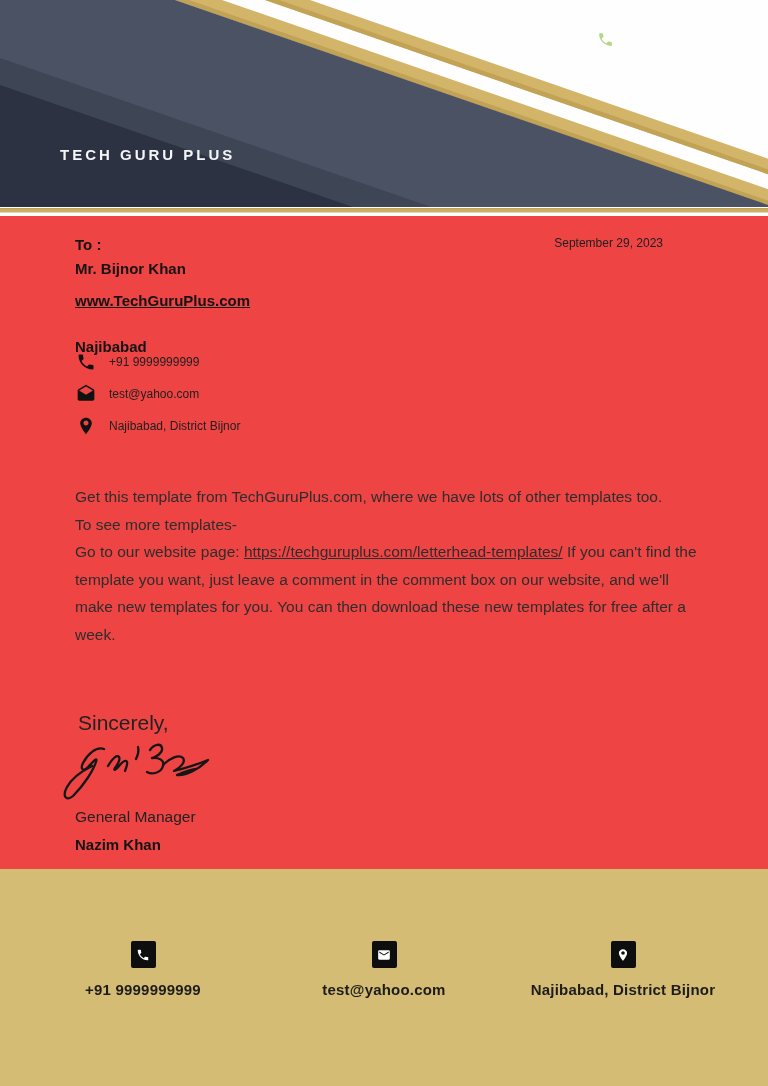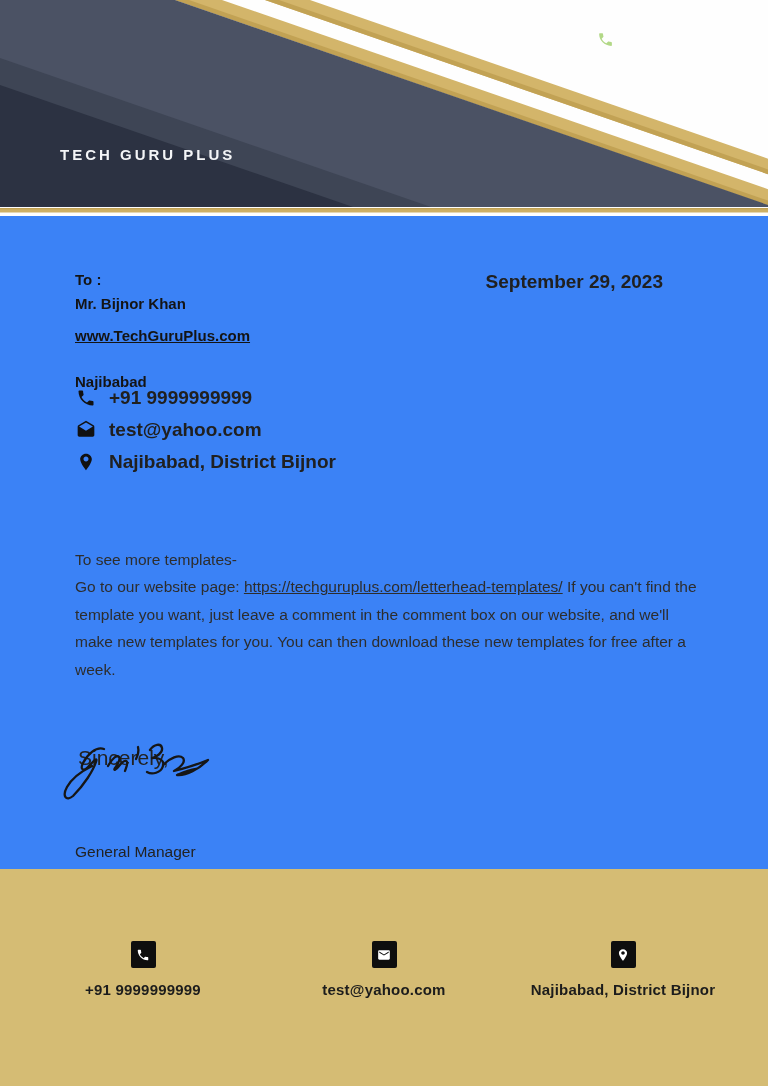--- a/index.html
+++ b/index.html
@@ -1,32 +1,32 @@
 <!DOCTYPE html>
 <html><head>
 <meta charset="utf-8">
 <style>
   html,body{margin:0;padding:0;background:#e8e8e8;}
   .page{
     position:relative;width:768px;height:1086px;margin:0 auto;
-    background:#3b82f6;overflow:hidden;
+    background:#ef4444;overflow:hidden;
     font-family:"Liberation Sans","DejaVu Sans",sans-serif;
     color:#1c1c1c;
   }
   
   .header-art{position:absolute;left:0;top:0;}
   .brand{
     position:absolute;left:60px;top:146px;
     font-size:15px;font-weight:700;letter-spacing:3px;color:#f4f5f7;
   }
   .header-phone{position:absolute;left:597px;top:31px;width:17px;height:17px;}
   
-  .abs{position:absolute;margin-top:35px;}
+  .abs{position:absolute;}
   .b15{font-size:15px;font-weight:700;color:#141414;}
-  .r15{font-size:19px;font-weight:700;color:#202020;}
+  .r15{font-size:12px;font-weight:400;color:#202020;}
   .to-label{left:75px;top:236px;}
   .date{top:236px;right:105px;text-align:right;}
   .rcpt-name{left:75px;top:260px;}
   .rcpt-site{left:75px;top:292px;text-decoration:underline;}
   .rcpt-city{left:75px;top:338px;}
   .contact-row{left:76px;display:flex;align-items:center;}
   .contact-row .cicon{width:20px;height:20px;margin-right:13px;flex:0 0 20px;}
   .contact-row .cicon svg{width:20px;height:20px;fill:#111;}
   .crow1{top:352px;}
   .crow2{top:384px;}
@@ -111,21 +111,21 @@
   <div class="abs contact-row crow3">
     <span class="cicon">
       <svg viewBox="0 0 24 24">
           <path d="M12 2C8.13 2 5 5.13 5 8.5c0 5.25 7 13.5 7 13.5s7-8.25 7-13.5C19 5.13 15.87 2 12 2zm0 9.5c-1.66 0-3-1.34-3-3s1.34-3 3-3 3 1.34 3 3-1.34 3-3 3z"></path>
         </svg>
     </span>
     <span class="r15">Najibabad, District Bijnor</span>
   </div>
 
   <div class="abs body-par">
-    <br>
+    <span>Get this template from TechGuruPlus.com, where we have lots of other templates too.</span><br>
     <span>To see more templates-</span><br>
     <span>Go to our website page: </span><a href="#">https://techguruplus.com/letterhead-templates/</a><span> If you can't find the template you want, just leave a comment in the comment box on our website, and we'll make new templates for you. You can then download these new templates for free after a week.</span>
   </div>
 
   <div class="abs sincerely">Sincerely,</div>
 
   <svg class="sig-art" width="160" height="68" viewBox="0 0 160 68">
     <path d="M46,14 C38,11 29,20 25,28 C22,34 25,37 30,32 C35,27 40,21 38,27 C35,36 26,50 15,61 C8,67 4,61 9,52 C14,43 26,35 34,31"></path>
     <path d="M50,31 C54,24 59,19 61,22 C63,25 59,30 57,33 C55,36 58,35 61,31 C64,27 68,24 69,27 C70,29 68,33 67,36"></path>
     <path d="M80,12 C81,16 80,20 78,24"></path>

